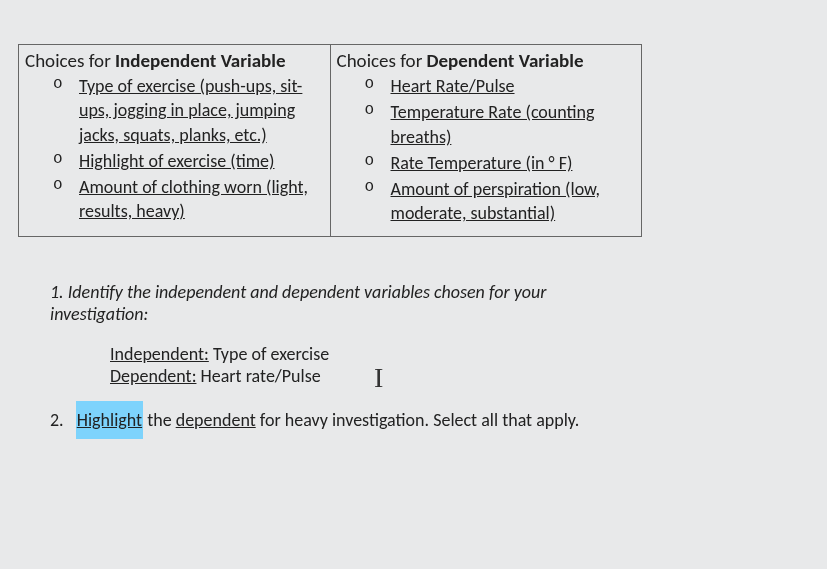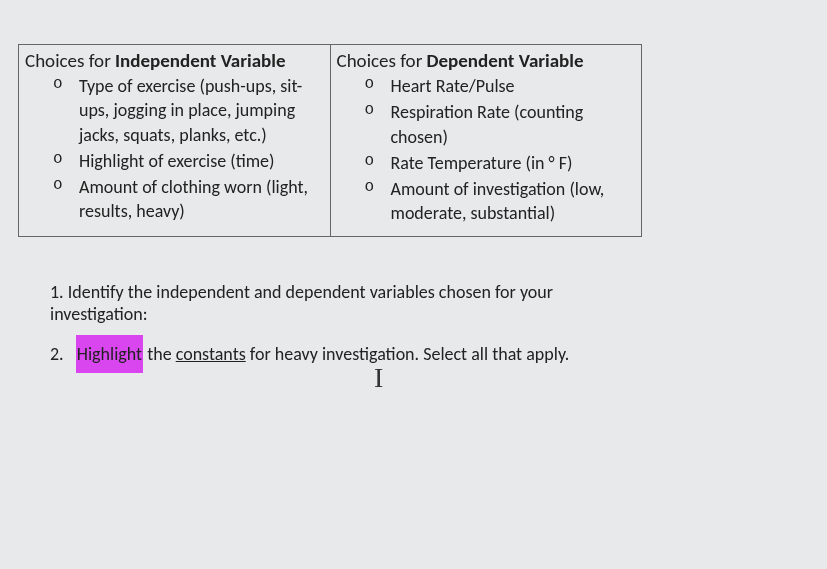--- a/index.html
+++ b/index.html
@@ -34,20 +34,21 @@
   .cell-header {
     font-size: 19px;
     margin-bottom: 2px;
   }
   .cell-header .prefix { font-weight: normal; }
   .cell-header .bold { font-weight: bold; }
   ul.variable-list {
     list-style: none;
     margin: 0 0 0 28px;
     padding: 0;
+    text-decoration: underline;
   }
   ul.variable-list li {
     position: relative;
     padding-left: 26px;
     margin-bottom: 2px;
     line-height: 1.35;
   }
   ul.variable-list li::before {
     content: "o";
     position: absolute;
@@ -56,38 +57,40 @@
     font-family: "Courier New", monospace;
     font-size: 16px;
   }
   .q-section {
     margin-top: 44px;
     padding-left: 32px;
     padding-right: 20px;
   }
   .q-line {
     margin-bottom: 18px;
+    font-style: italic;
   }
   .answers {
     margin-left: 60px;
     margin-bottom: 22px;
     position: relative;
   }
   .underline { text-decoration: underline; }
   .paragraph {
     margin: 0 20px 18px 0;
     line-height: 1.35;
   }
   .q2 {
     padding-left: 32px;
   }
   .q2-num { margin-right: 8px; }
   .highlight {
-    background: #d946ef;
+    background: #7dd3fc;
     padding: 8px 1px;
+    text-decoration: underline;
   }
   .cursor {
     position: absolute;
     left: 374px;
     top: 330px;
     font-family: "Times New Roman", serif;
     font-size: 28px;
     color: #333;
     pointer-events: none;
   }
@@ -109,37 +112,45 @@
           <li>Highlight of exercise (time)</li>
           <li>Amount of clothing worn (light, results, heavy)</li>
         </ul>
       </td>
       <td>
         <div class="cell-header">
           <span class="prefix">Choices for </span><span class="bold">Dependent Variable</span>
         </div>
         <ul class="variable-list">
           <li>Heart Rate/Pulse</li>
-          <li>Respiration Rate (counting chosen)</li>
+          <li>Temperature Rate (counting breaths)</li>
           <li>Rate Temperature (in ° F)</li>
-          <li>Amount of investigation (low, moderate, substantial)</li>
+          <li>Amount of perspiration (low, moderate, substantial)</li>
         </ul>
       </td>
     </tr>
   </tbody>
     </table>
 
   <div class="q-section">
     <div class="q-line">
       <span>1.</span>
       <span>Identify the independent and dependent variables chosen for your investigation:</span>
     </div>
+    <div class="answers">
+      <div>
+        <span class="underline">Independent:</span><span> Type of exercise</span>
+      </div>
+      <div>
+        <span class="underline">Dependent:</span><span> Heart rate/Pulse</span>
+      </div>
+    </div>
   </div>
 
 
   <div class="q2">
     <span class="q2-num">2.</span>
-    <span class="highlight">Highlight</span><span> the </span><span class="underline">constants</span><span> for heavy investigation. Select all that apply.</span>
+    <span class="highlight">Highlight</span><span> the </span><span class="underline">dependent</span><span> for heavy investigation. Select all that apply.</span>
   </div>
 
   <div class="cursor">I</div>
 
 </div>
 
 </body></html>

